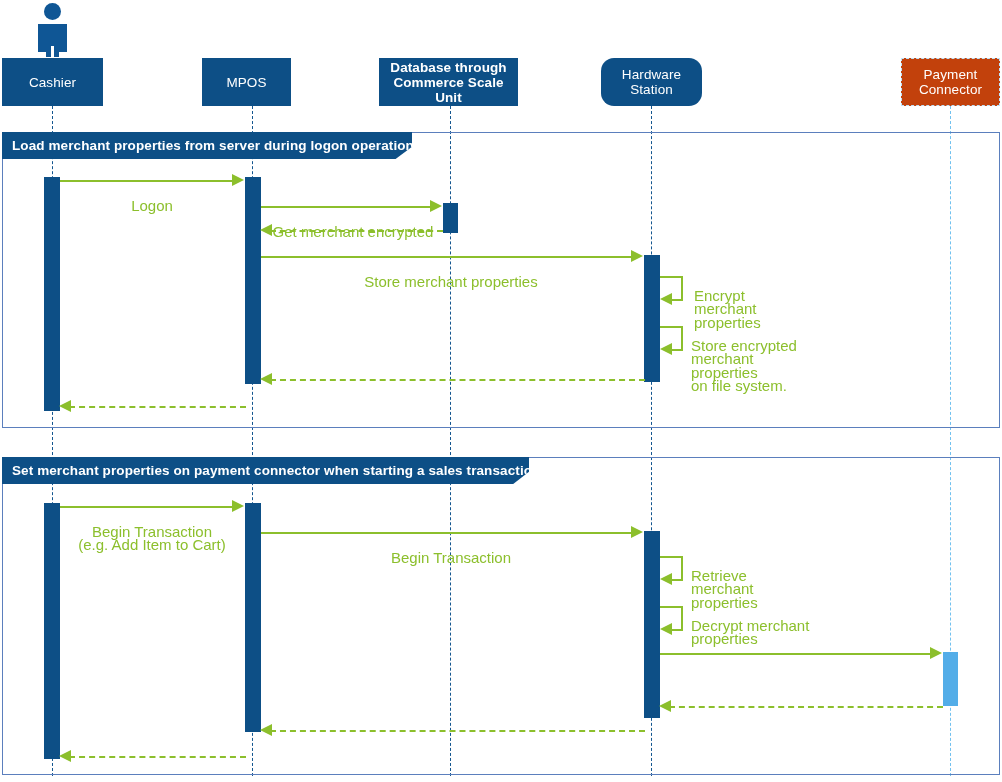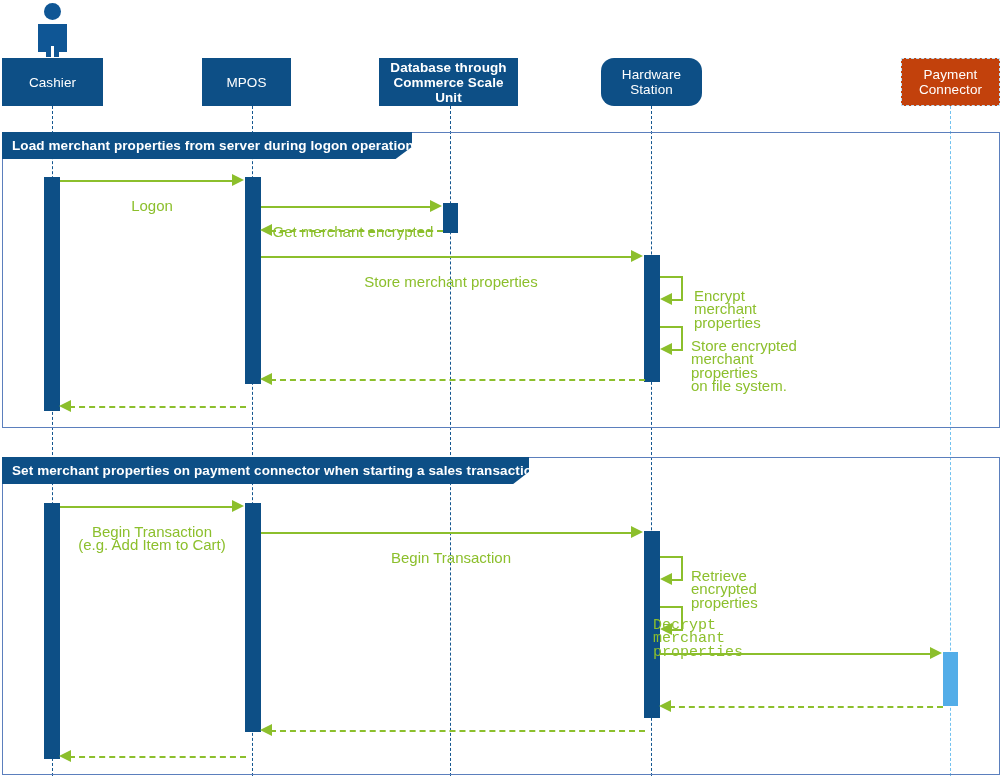--- a/index.html
+++ b/index.html
@@ -169,31 +169,31 @@
     <span>Begin Transaction</span>
   </div>
 
   <div>
     <div class="self-h" style="left:660px;top:556px;width:23px;"></div>
     <div class="self-v" style="left:681px;top:556px;height:23px;"></div>
     <div class="self-h" style="left:672px;top:579px;width:11px;"></div>
     <div class="arrow left" style="left:660px;top:573px;"></div>
   </div>
   <div class="msg-label left-al" style="left:691px;top:555px;width:120px;">
-    <span>Retrieve encrypted
+    <span>Retrieve merchant
 properties</span>
   </div>
 
   <div>
     <div class="self-h" style="left:660px;top:606px;width:23px;"></div>
     <div class="self-v" style="left:681px;top:606px;height:23px;"></div>
     <div class="self-h" style="left:672px;top:629px;width:11px;"></div>
     <div class="arrow left" style="left:660px;top:623px;"></div>
   </div>
-  <div class="msg-label left-al" style="left:653px;top:605px;width:120px;font-family:Liberation Mono, monospace;">
+  <div class="msg-label left-al" style="left:691px;top:605px;width:120px;">
     <span>Decrypt merchant
 properties</span>
   </div>
 
   <div class="msg-line" style="left:660px;top:653px;width:271px;"></div>
   <div class="arrow right" style="left:930px;top:647px;"></div>
 
   <div class="msg-line dashed" style="left:669px;top:706px;width:274px;"></div>
   <div class="arrow left" style="left:659px;top:700px;"></div>
 

